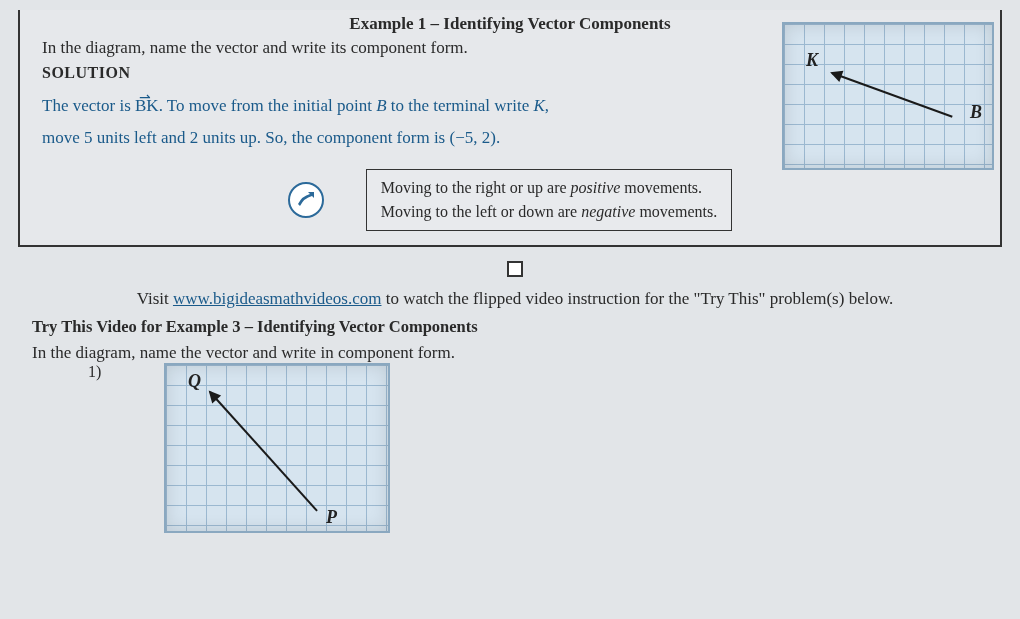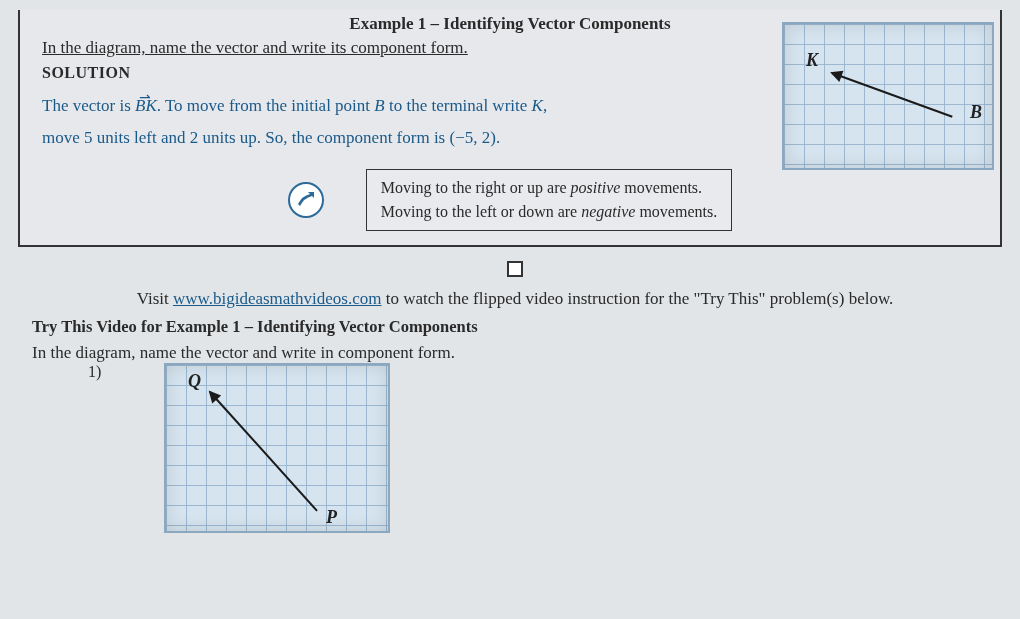--- a/index.html
+++ b/index.html
@@ -27,40 +27,38 @@
     }
     .example-title {
       font-weight: bold;
       font-size: 17px;
       padding-top: 4px;
       text-align: center;
     }
     .prompt-text {
       font-size: 17px;
       padding: 4px 0 6px 12px;
-      text-decoration: underline;
     }
     .solution-label {
       font-weight: bold;
       font-size: 16px;
       padding-left: 12px;
       letter-spacing: 0.5px;
     }
     .solution-text {
       color: #1a5a8a;
       font-size: 17px;
       padding: 8px 0 4px 12px;
       line-height: 1.9;
       max-width: 760px;
     }
     .solution-text .vec {
       font-style: italic;
     }
     .solution-text .vecname {
-      font-style: italic;
       position: relative;
       text-align: right;
     }
     .solution-text .vecname::after {
       content: "⇀";
       position: absolute;
       top: -11px;
       left: 4px;
       font-size: 14px;
       font-style: normal;
@@ -211,21 +209,21 @@
 
   </div>
 
   <div class="visit-row">
     <div class="checkbox"></div>
     <div class="visit-text">
       <span>Visit </span><a href="#">www.bigideasmathvideos.com</a><span> to watch the flipped video instruction for the "Try This" problem(s) below.</span>
     </div>
   </div>
 
-  <div class="try-title">Try This Video for Example 1 – Identifying Vector Components</div>
+  <div class="try-title">Try This Video for Example 3 – Identifying Vector Components</div>
   <div class="try-prompt">In the diagram, name the vector and write in component form.</div>
 
   <div class="problem-row">
     <div class="prob-num">1)</div>
     <div class="grid-diagram grid-qp">
       <div class="pt-label" style="left:22px; top:6px;">Q</div>
       <div class="pt-label" style="left:160px; top:142px;">P</div>
       <div class="arrow-line" style="left:44px; top:26px; width:160px; transform: rotate(48deg);"></div>
     </div>
   </div>

